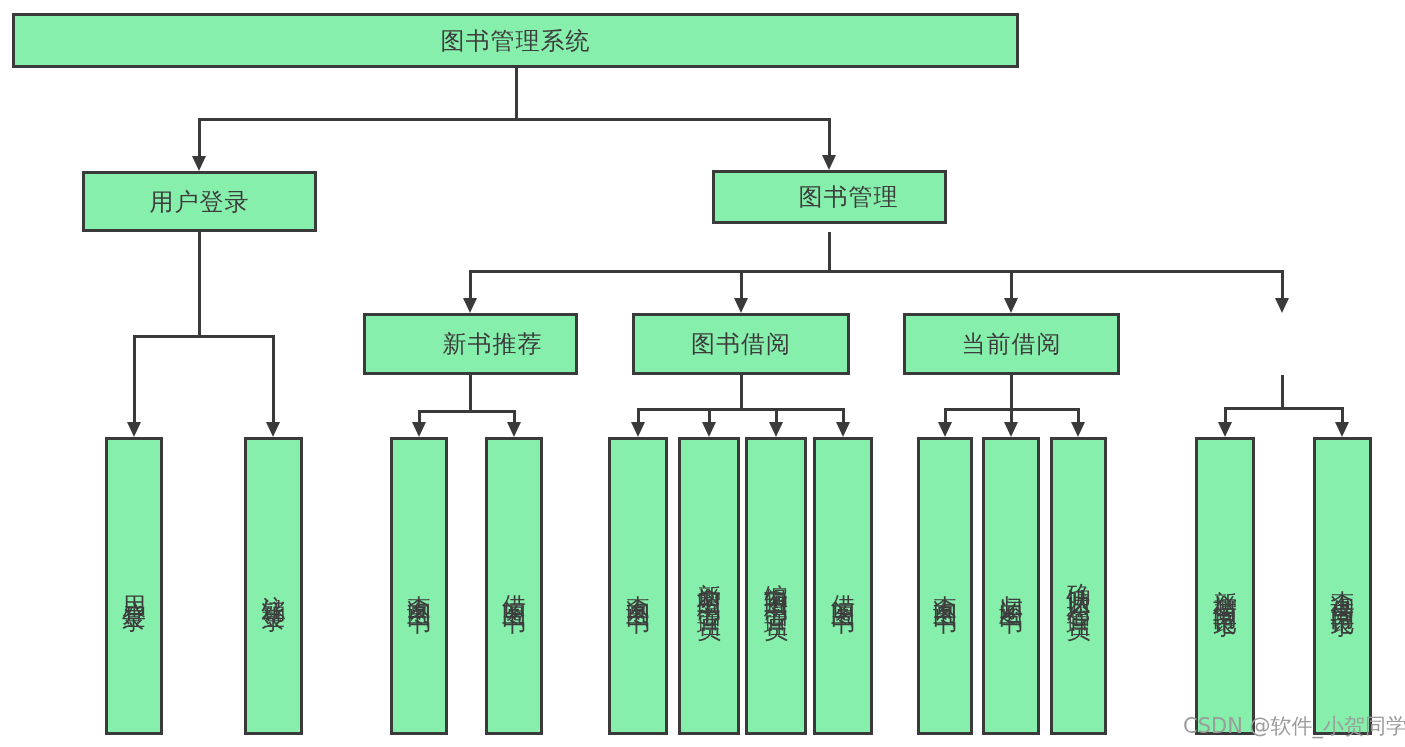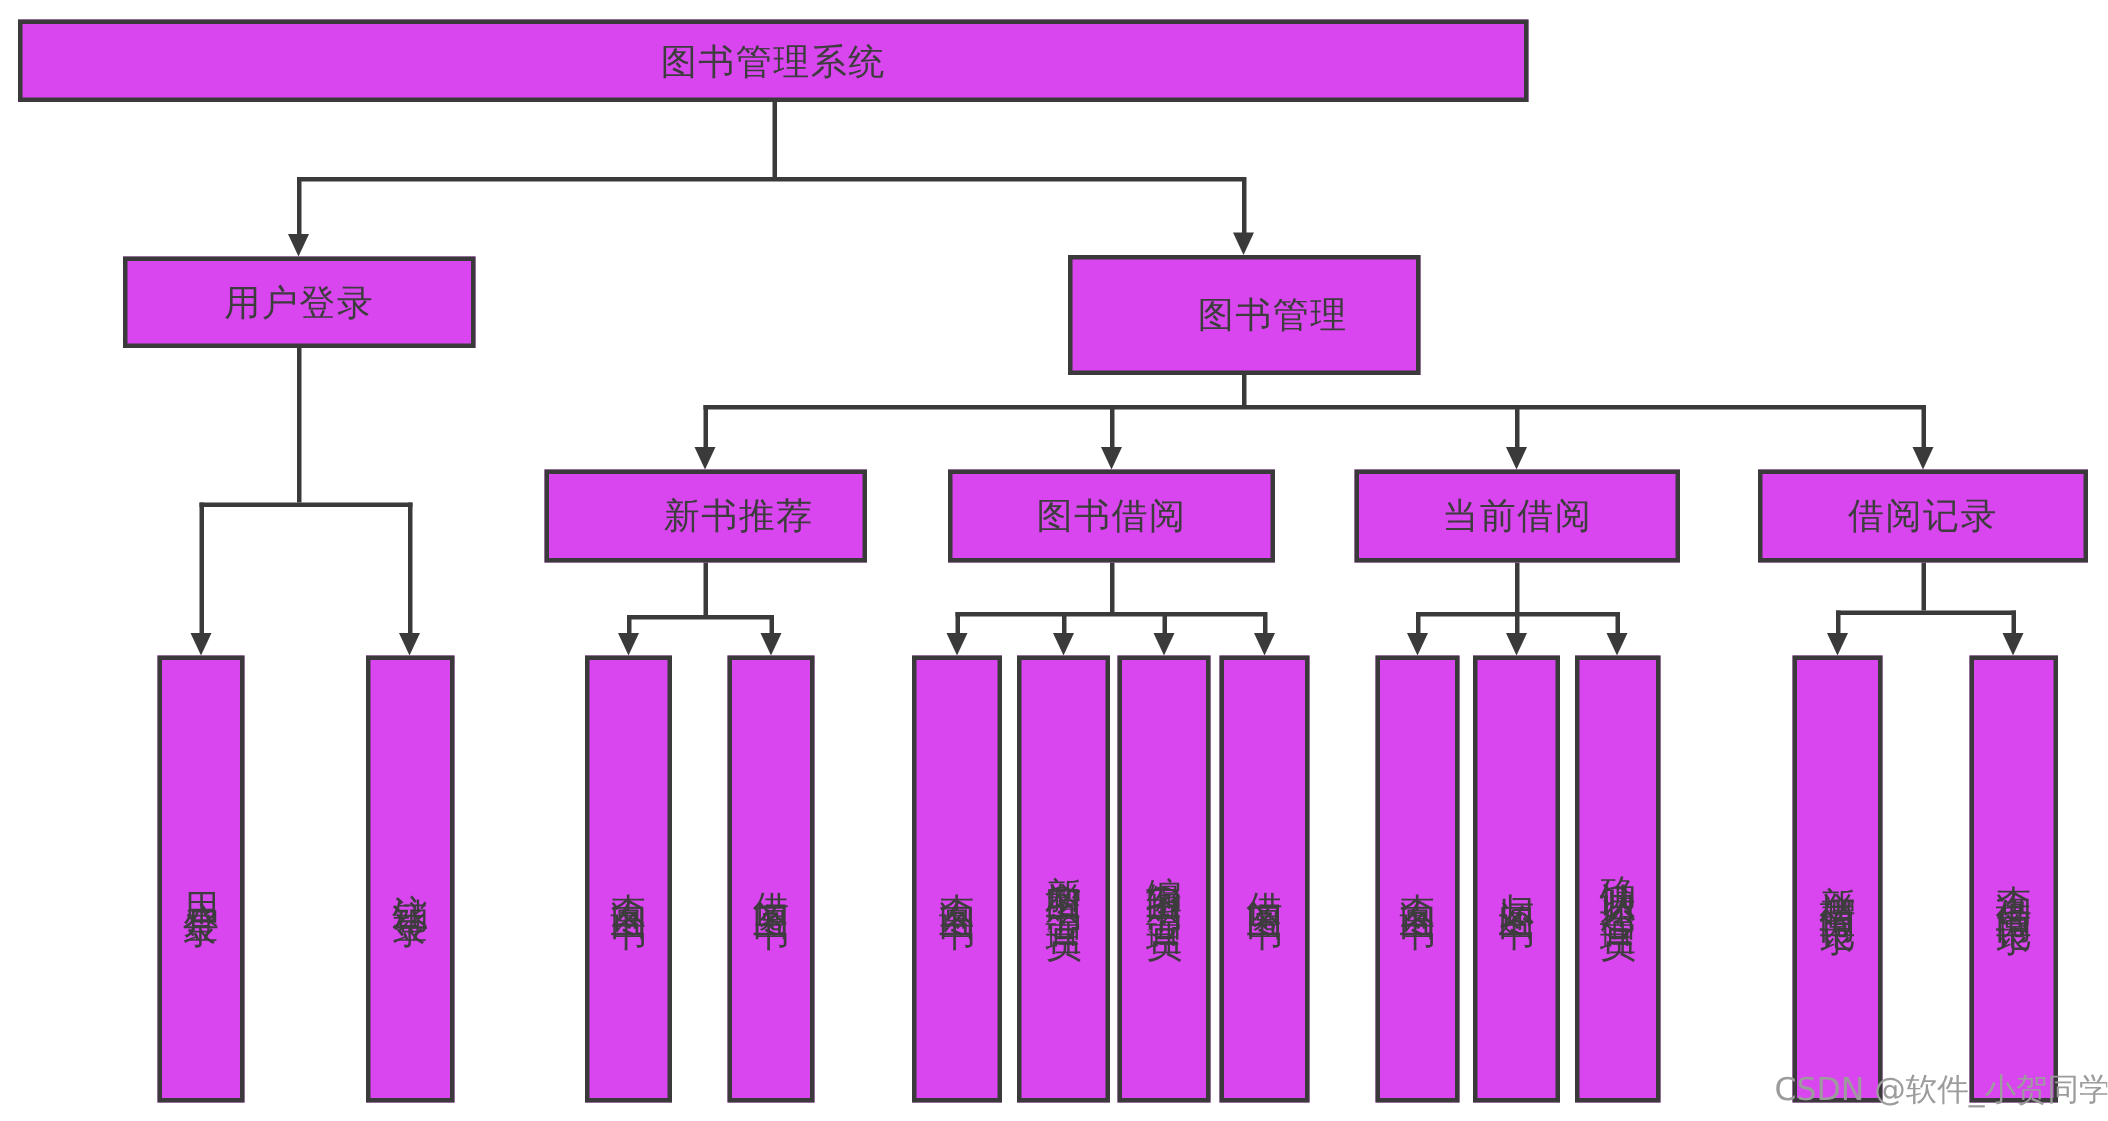--- a/index.html
+++ b/index.html
@@ -1,21 +1,21 @@
 <!DOCTYPE html>
 <html><head>
 <meta charset="utf-8">
 <style>
   html,body{margin:0;padding:0;background:#ffffff;}
   .canvas{
     position:relative;width:1405px;height:747px;background:#ffffff;overflow:hidden;
     font-family:"DejaVu Sans","Liberation Sans",sans-serif;color:#3d3d3d;
   }
   .node{
-    position:absolute;box-sizing:border-box;background:#d946ef;
+    position:absolute;box-sizing:border-box;background:#86efac;
     border:3px solid #3a3a3a;display:flex;align-items:center;justify-content:center;
   }
   .node.h{font-size:24px;letter-spacing:1px;}
   .vtext{
     writing-mode:vertical-rl;text-orientation:mixed;
     font-size:24px;line-height:1;letter-spacing:5px;
   }
   .hline{position:absolute;height:3px;background:#3a3a3a;}
   .vline{position:absolute;width:3px;background:#3a3a3a;}
   .arrow{
@@ -92,35 +92,32 @@
   <div class="vline" style="left:1341px;top:407px;height:16px;"></div>
   <div class="arrow" style="left:1335px;top:422px;"></div>
 
   <div class="node h" style="left:12px;top:13px;width:1007px;height:55px;">
     <span>图书管理系统</span>
   </div>
 
   <div class="node h" style="left:82px;top:171px;width:235px;height:61px;">
     <span>用户登录</span>
   </div>
-  <div class="node h" style="left:712px;top:170px;width:235px;height:80px;padding-left:38px;">
+  <div class="node h" style="left:712px;top:170px;width:235px;height:54px;padding-left:38px;">
     <span>图书管理</span>
   </div>
 
   <div class="node h" style="left:363px;top:313px;width:215px;height:62px;padding-left:44px;">
     <span>新书推荐</span>
   </div>
   <div class="node h" style="left:903px;top:313px;width:217px;height:62px;">
     <span>当前借阅</span>
   </div>
   <div class="node h" style="left:632px;top:313px;width:218px;height:62px;">
     <span>图书借阅</span>
-  </div>
-  <div class="node h" style="left:1172px;top:313px;width:220px;height:62px;">
-    <span>借阅记录</span>
   </div>
 
   <div class="node" style="left:105px;top:437px;width:58px;height:298px;">
     <span class="vtext">用户登录</span>
   </div>
   <div class="node" style="left:244px;top:437px;width:59px;height:298px;">
     <span class="vtext">注销登录</span>
   </div>
 
   <div class="node" style="left:390px;top:437px;width:58px;height:298px;">

